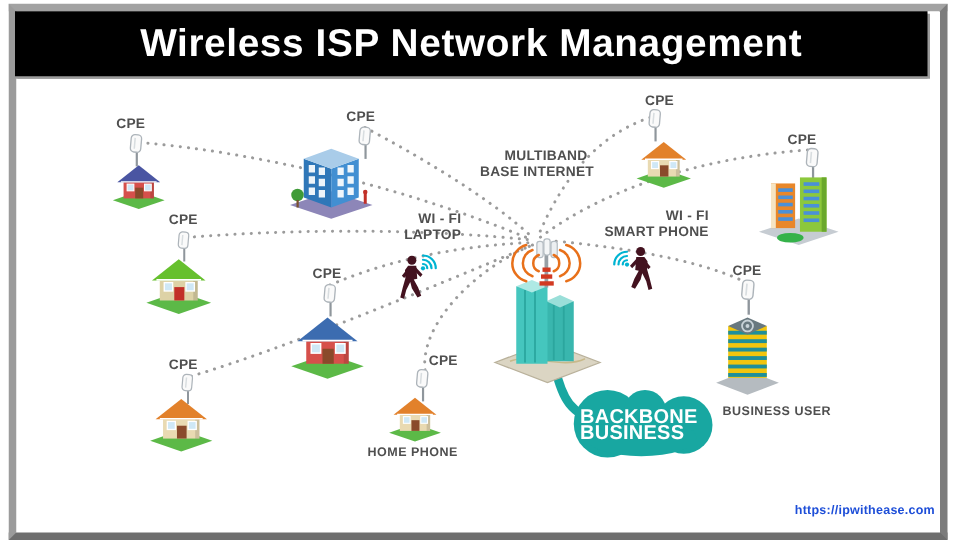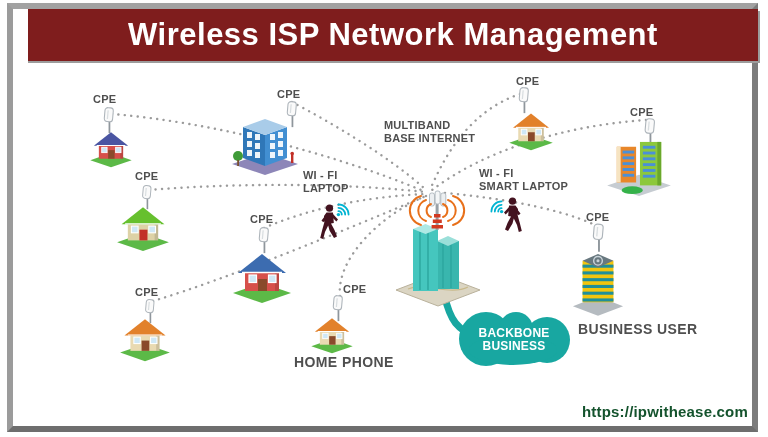--- a/index.html
+++ b/index.html
@@ -4,36 +4,36 @@
 <style>
   html,body{margin:0;padding:0;background:#ffffff;}
   body{width:768px;height:437px;position:relative;overflow:hidden;
        font-family:"Liberation Sans", sans-serif;}
   
   .frame{position:absolute;left:7px;top:3px;width:751px;height:429px;
          border:6px solid #8f8f8f;border-top-color:#a2a2a2;border-left-color:#9b9b9b;
          border-bottom-color:#6e6e6e;border-right-color:#7c7c7c;
          background:#ffffff;box-sizing:border-box;}
   
-  .header{position:absolute;left:28px;top:9px;width:730px;height:52px;
-          background:#7f1d1d;display:flex;align-items:center;justify-content:center;
+  .header{position:absolute;left:12px;top:9px;width:730px;height:52px;
+          background:#000000;display:flex;align-items:center;justify-content:center;
           box-shadow:0 2px 0 #9c9c9c, 2px 2px 0 #9c9c9c;}
   .header .title{color:#ffffff;font-size:31px;font-weight:bold;letter-spacing:0.5px;
           white-space:nowrap;}
   
   svg.canvas{position:absolute;left:0;top:0;width:768px;height:437px;}
   
   .lbl{position:absolute;color:#4f4f4f;font-weight:bold;font-size:11px;
        letter-spacing:0.2px;white-space:nowrap;line-height:13px;}
-  .lbl.two{text-align:left;}
+  .lbl.two{text-align:right;}
   .lbl.two span{display:block;}
-  .lbl.big{font-size:14px;letter-spacing:0.4px;}
-  .lbl.cloudtxt{color:#ffffff;font-size:12px;text-align:center;line-height:13px;}
-  .url{position:absolute;right:20px;top:403px;color:#14532d;font-weight:bold;
-       font-size:15px;letter-spacing:0.2px;}
+  .lbl.big{font-size:10px;letter-spacing:0.4px;}
+  .lbl.cloudtxt{color:#ffffff;font-size:16px;text-align:left;line-height:13px;}
+  .url{position:absolute;right:20px;top:403px;color:#1d4ed8;font-weight:bold;
+       font-size:10px;letter-spacing:0.2px;}
   .dotted{stroke:#9b9b9b;stroke-width:2.4;fill:none;stroke-linecap:round;
           stroke-dasharray:0.1 6.4;}
 </style>
 </head>
 <body>
 
 <div class="frame"></div>
 
 <svg class="canvas" viewBox="0 0 768 437">
   <defs>
@@ -239,21 +239,21 @@
 <div class="lbl two" style="left:384px;top:119px;width:86px">
   <span>MULTIBAND</span>
   <span>BASE INTERNET</span>
 </div>
 <div class="lbl two" style="left:303px;top:169px;width:66px">
   <span>WI - FI</span>
   <span>LAPTOP</span>
 </div>
 <div class="lbl two" style="left:479px;top:167px;width:88px">
   <span>WI - FI</span>
-  <span>SMART LAPTOP</span>
+  <span>SMART PHONE</span>
 </div>
 <div class="lbl big" style="left:294px;top:356px">HOME PHONE</div>
 <div class="lbl big" style="left:578px;top:323px">BUSINESS USER</div>
 <div class="lbl two cloudtxt" style="left:464px;top:327px;width:100px">
   <span>BACKBONE</span>
   <span>BUSINESS</span>
 </div>
 
 <div class="url">https://ipwithease.com</div>
 

